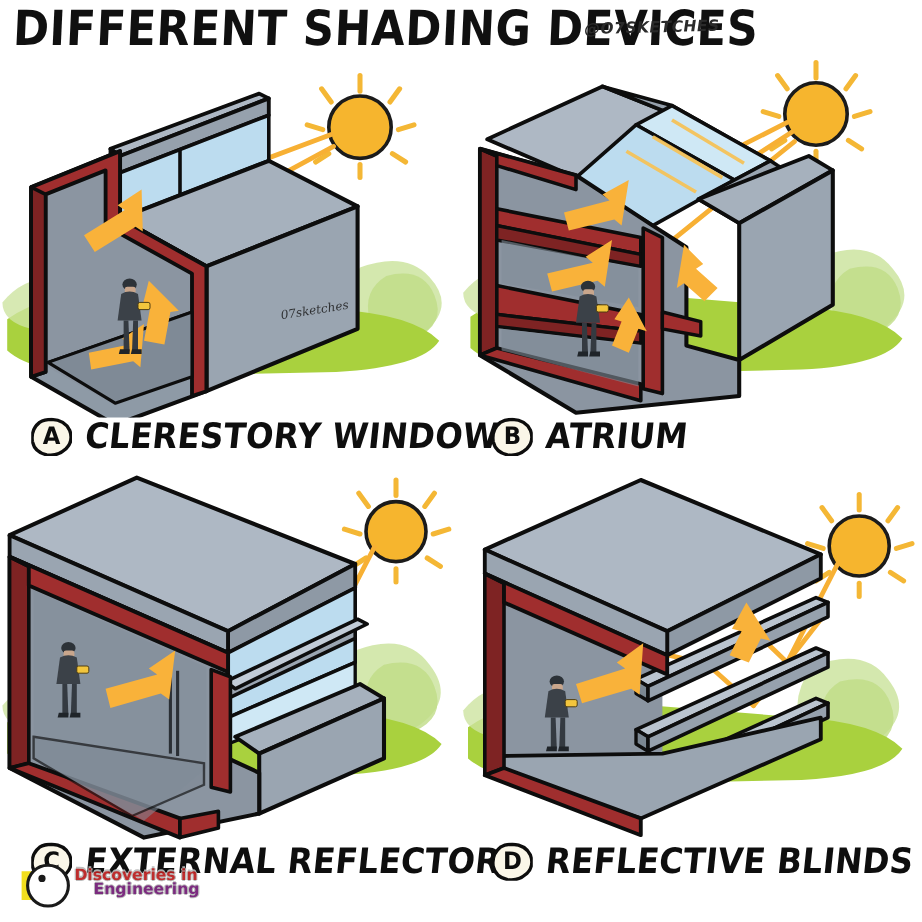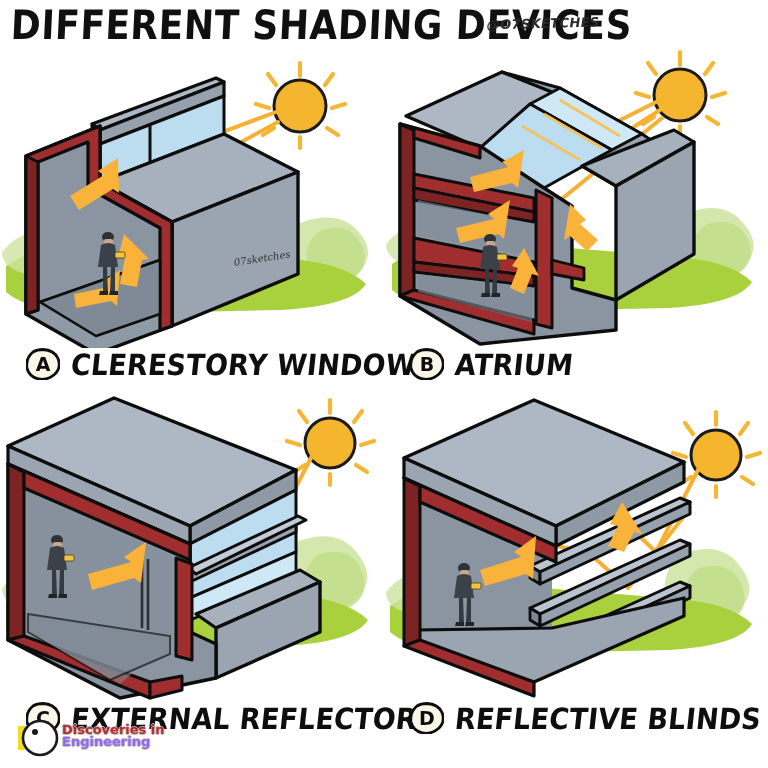--- a/index.html
+++ b/index.html
@@ -100,21 +100,21 @@
     font-weight: bold;
     font-size: 13px;
     line-height: 15px;
     color: #b91c1c;
     text-shadow:
        1px 0 0 #b9b9b9, -1px 0 0 #b9b9b9,
        0 1px 0 #b9b9b9, 0 -1px 0 #b9b9b9;
     opacity: 0.92;
     white-space: nowrap;
   }
-  #watermark .wm-line2 { color: #8b5cf6; }
+  #watermark .wm-line2 { color: #701a75; margin-left: 16px; }
   .wm-mark { position: absolute; left: 0; top: 2px; }
 
   
   .signature {
     position: absolute;
     font-family: "DejaVu Serif", serif;
     font-style: italic;
     font-size: 10px;
     color: #1a1a1a;
     opacity: 0.85;

